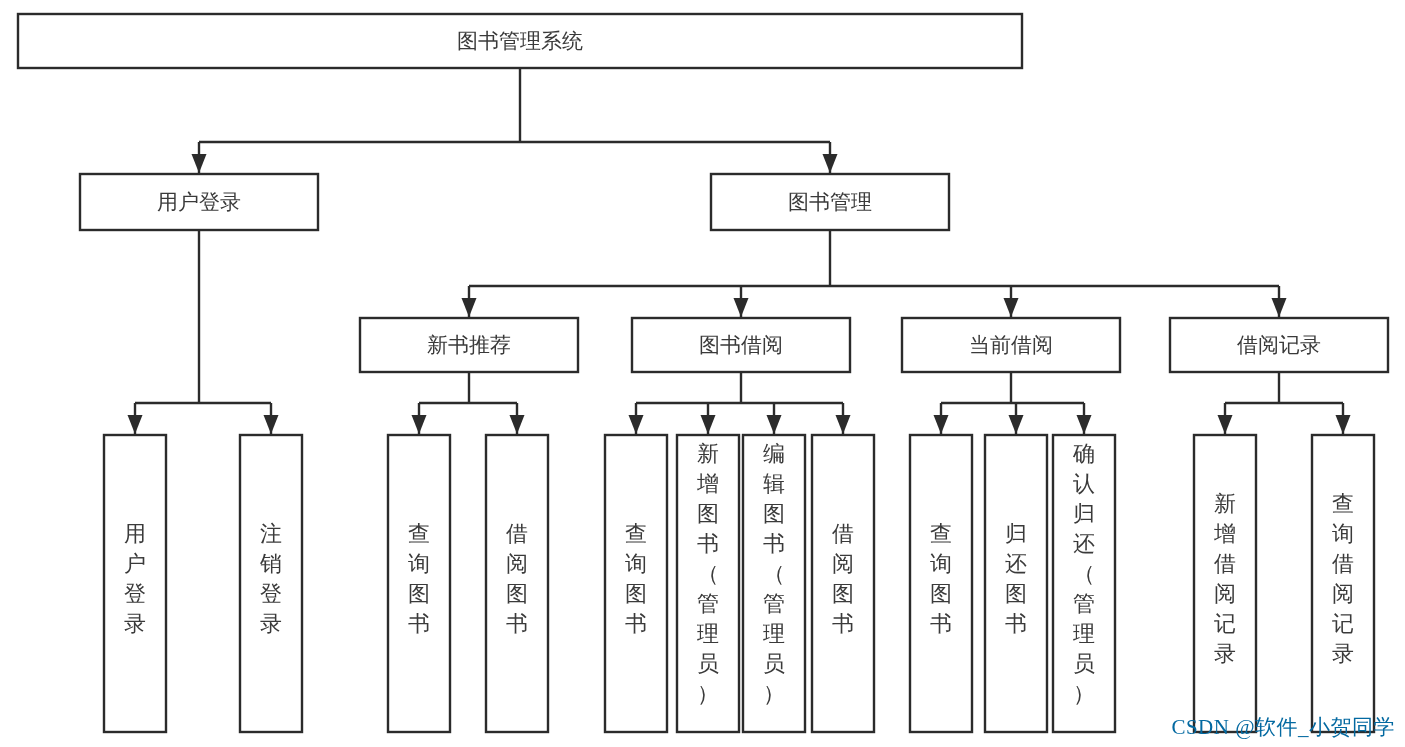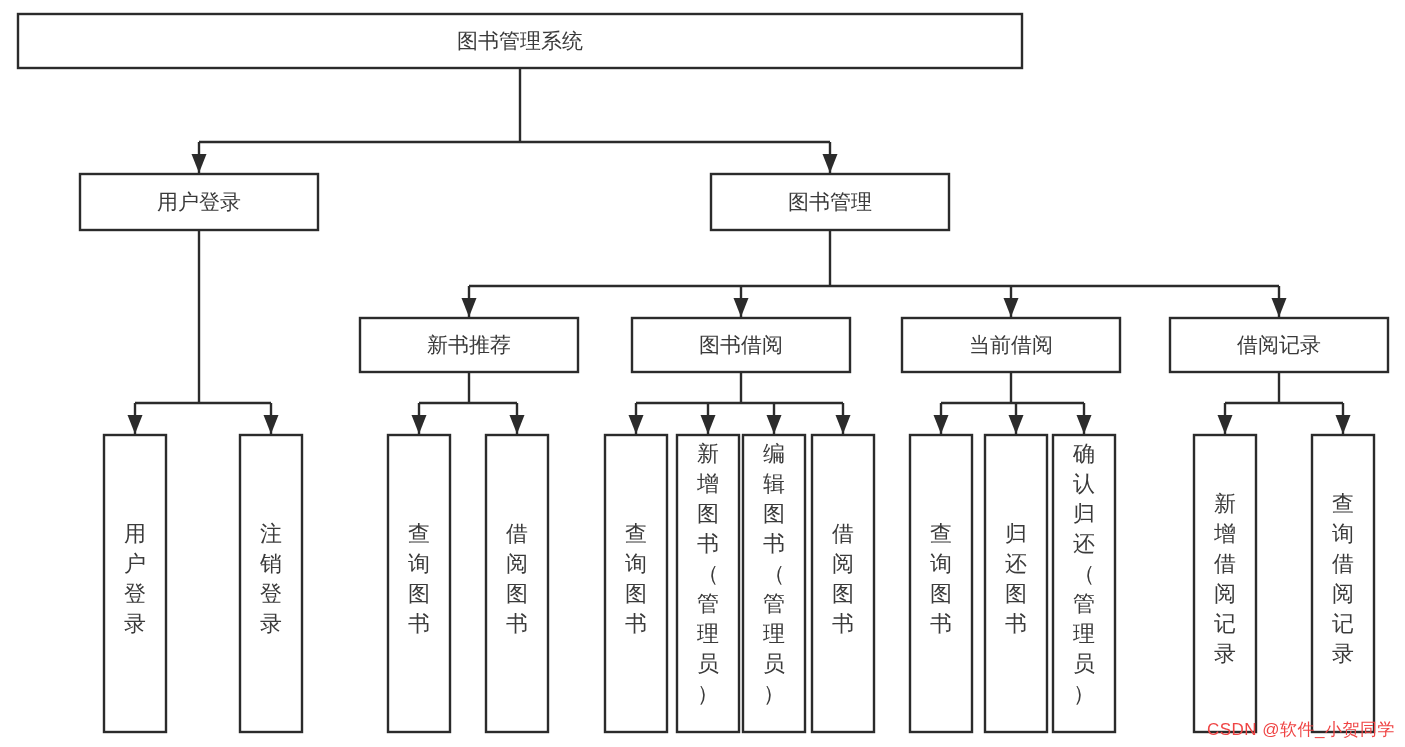--- a/index.html
+++ b/index.html
@@ -52,23 +52,23 @@
     fill: none;
   }
   .arrow-head {
     fill: #2b2b2b;
     stroke: none;
   }
   #watermark {
     position: absolute;
     right: 10px;
     bottom: 6px;
-    font-family: Liberation Sans, sans-serif;
-    font-size: 17px;
-    color: #ef4444;
+    font-family: Liberation Serif, serif;
+    font-size: 21px;
+    color: #0369a1;
     letter-spacing: 0.5px;
     white-space: nowrap;
     user-select: none;
   }
 </style>
 </head>
 <body>
 
 <div id="diagram-root">
 

